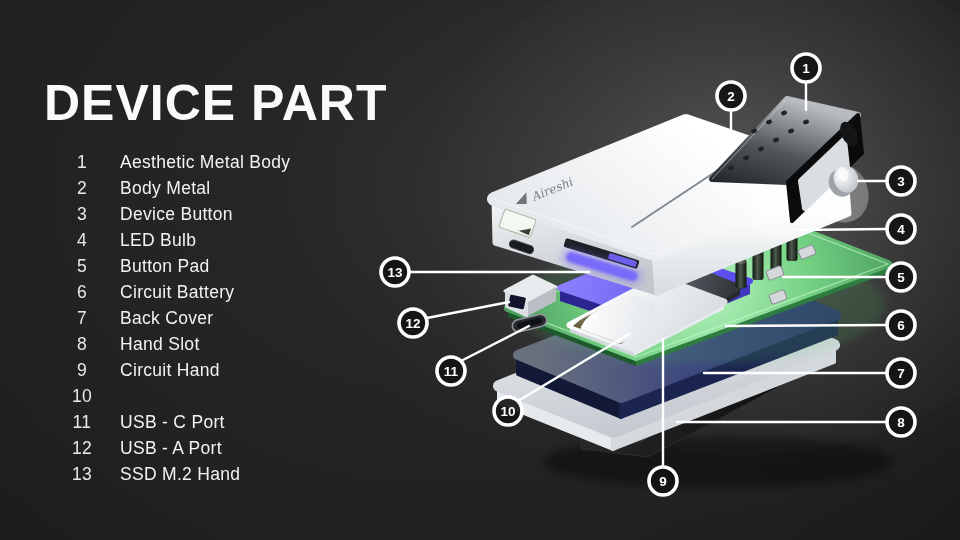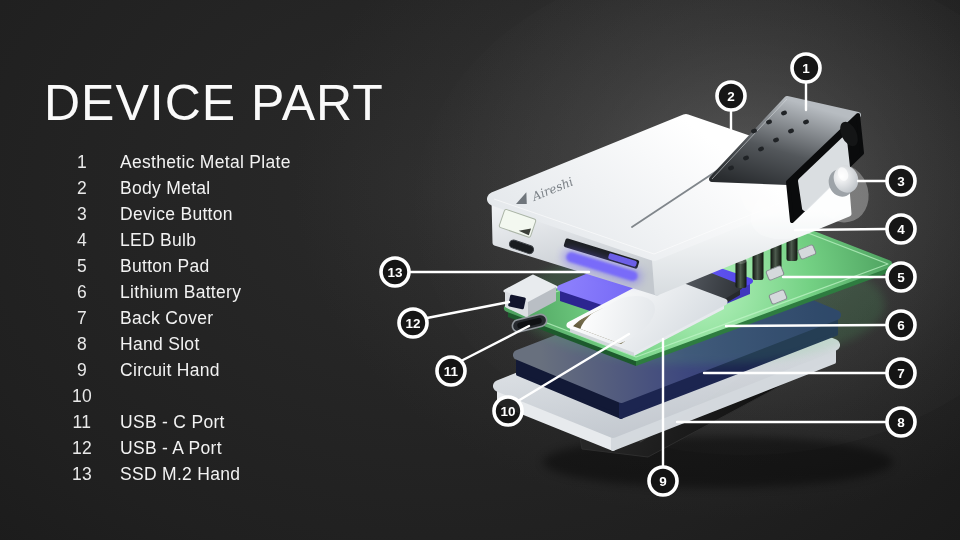--- a/index.html
+++ b/index.html
@@ -5,21 +5,21 @@
   html,body{margin:0;padding:0;background:#0c0c0c;}
   .stage{
     position:relative;width:960px;height:540px;overflow:hidden;
     font-family:"Liberation Sans",sans-serif;
     background:
       radial-gradient(560px 430px at 76% 34%, rgba(130,130,130,.34), rgba(80,80,80,.12) 55%, rgba(0,0,0,0) 78%),
       radial-gradient(900px 700px at 45% 35%, #2a2a2a 0%, #202020 55%, #141414 100%);
   }
   .title{
     position:absolute;left:44px;top:40px;
-    font-size:50px;font-weight:400;letter-spacing:1px;color:#fafafa;
+    font-size:50px;font-weight:700;letter-spacing:1px;color:#fafafa;
   }
   .parts{position:absolute;left:62px;top:149px;color:#efefef;}
   .parts .row{display:flex;align-items:center;height:26px;font-size:17.5px;letter-spacing:.3px;}
   .parts .pn{display:inline-block;width:40px;text-align:center;color:#e9e9e9;}
   .parts .pl{margin-left:18px;color:#f2f2f2;}
   svg.diagram{position:absolute;left:0;top:0;}
   .cline{stroke:#ffffff;stroke-width:2.4;stroke-linecap:round;}
   .cdot{fill:rgba(20,20,20,.92);stroke:#ffffff;stroke-width:3.6;}
   .cnum{fill:#ffffff;font-size:13.5px;font-weight:700;text-anchor:middle;font-family:"Liberation Sans",sans-serif;}
   .logo-text{font-family:"DejaVu Serif",serif;font-style:italic;font-size:12px;fill:#7b8187;}
@@ -27,41 +27,41 @@
 </head>
 <body>
 
 <div class="stage">
 
   <h1 class="title">DEVICE PART</h1>
 
   <div class="parts">
     <div class="row">
         <span class="pn">1</span>
-        <span class="pl">Aesthetic Metal Plate</span>
+        <span class="pl">Aesthetic Metal Body</span>
       </div>
     <div class="row">
         <span class="pn">2</span>
         <span class="pl">Body Metal</span>
       </div>
     <div class="row">
         <span class="pn">3</span>
         <span class="pl">Device Button</span>
       </div>
     <div class="row">
         <span class="pn">4</span>
         <span class="pl">LED Bulb</span>
       </div>
     <div class="row">
         <span class="pn">5</span>
         <span class="pl">Button Pad</span>
       </div>
     <div class="row">
         <span class="pn">6</span>
-        <span class="pl">Lithium Battery</span>
+        <span class="pl">Circuit Battery</span>
       </div>
     <div class="row">
         <span class="pn">7</span>
         <span class="pl">Back Cover</span>
       </div>
     <div class="row">
         <span class="pn">8</span>
         <span class="pl">Hand Slot</span>
       </div>
     <div class="row">

